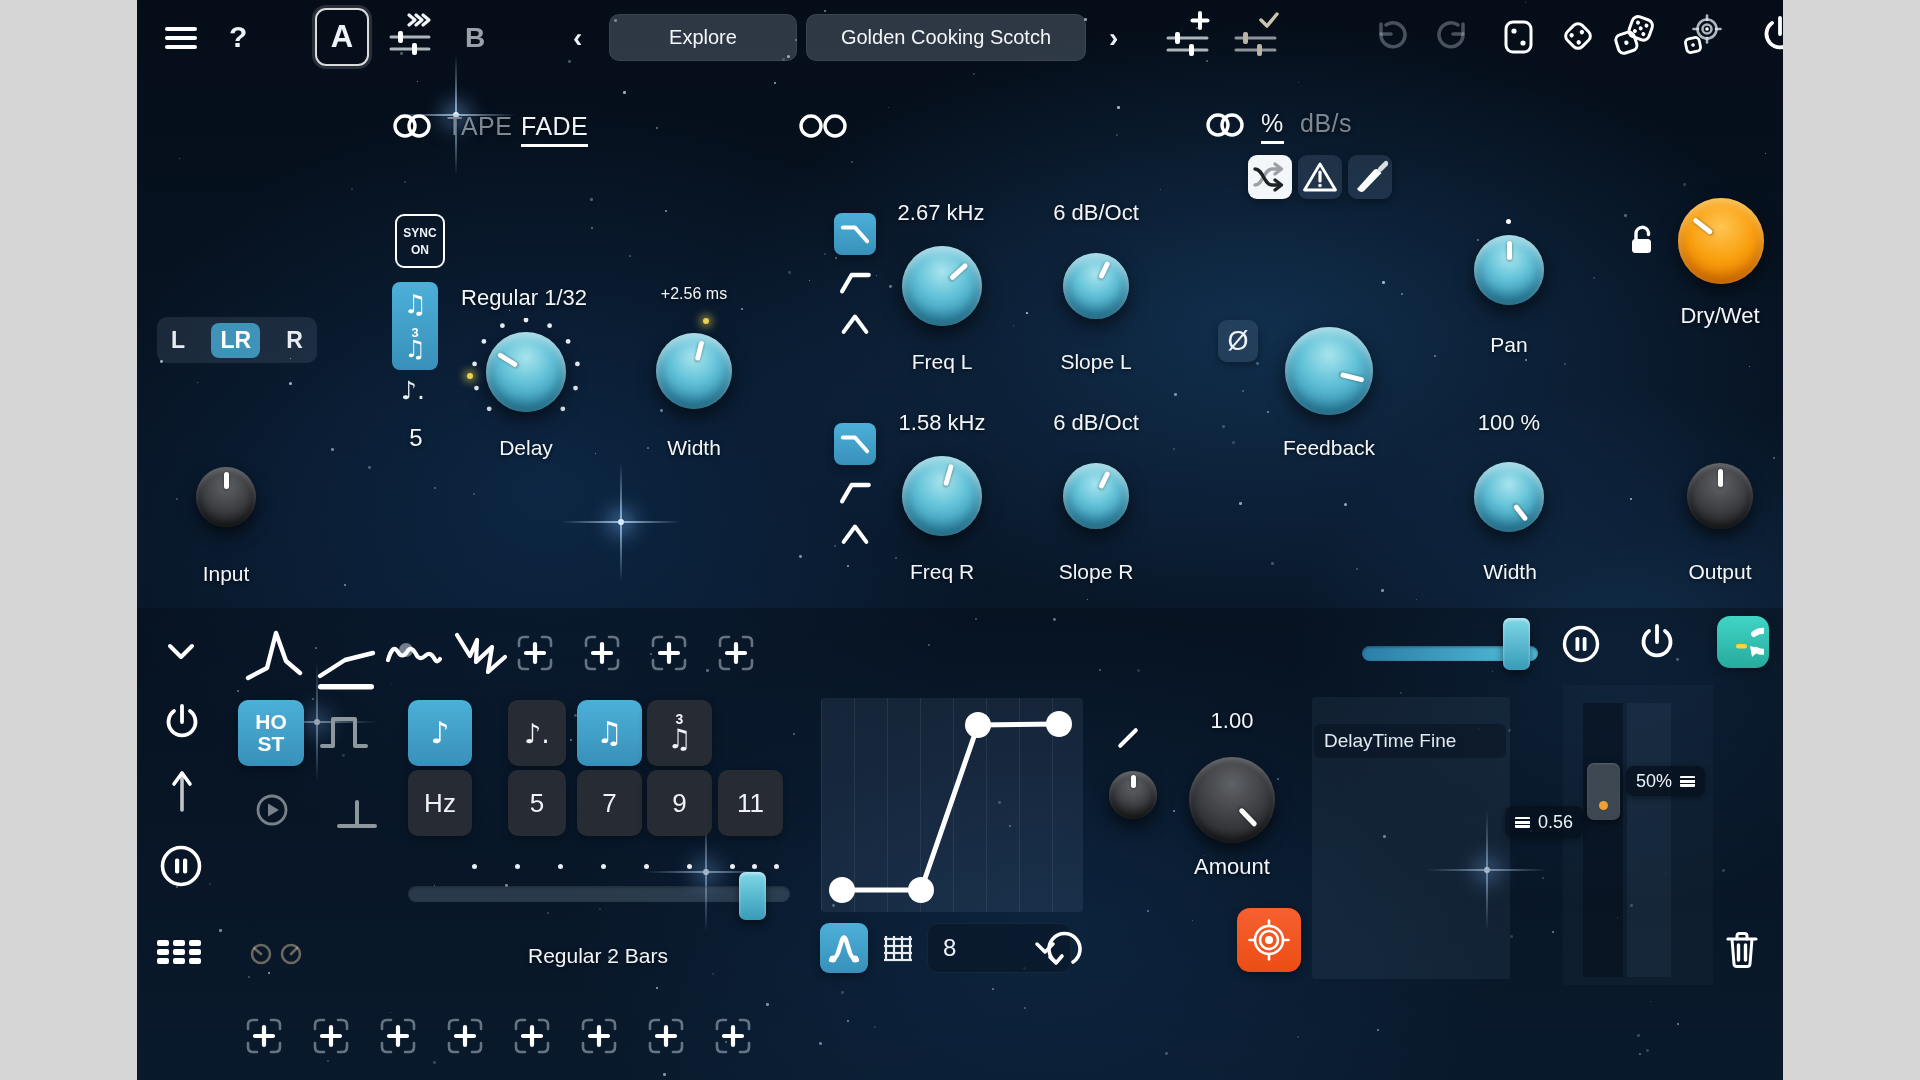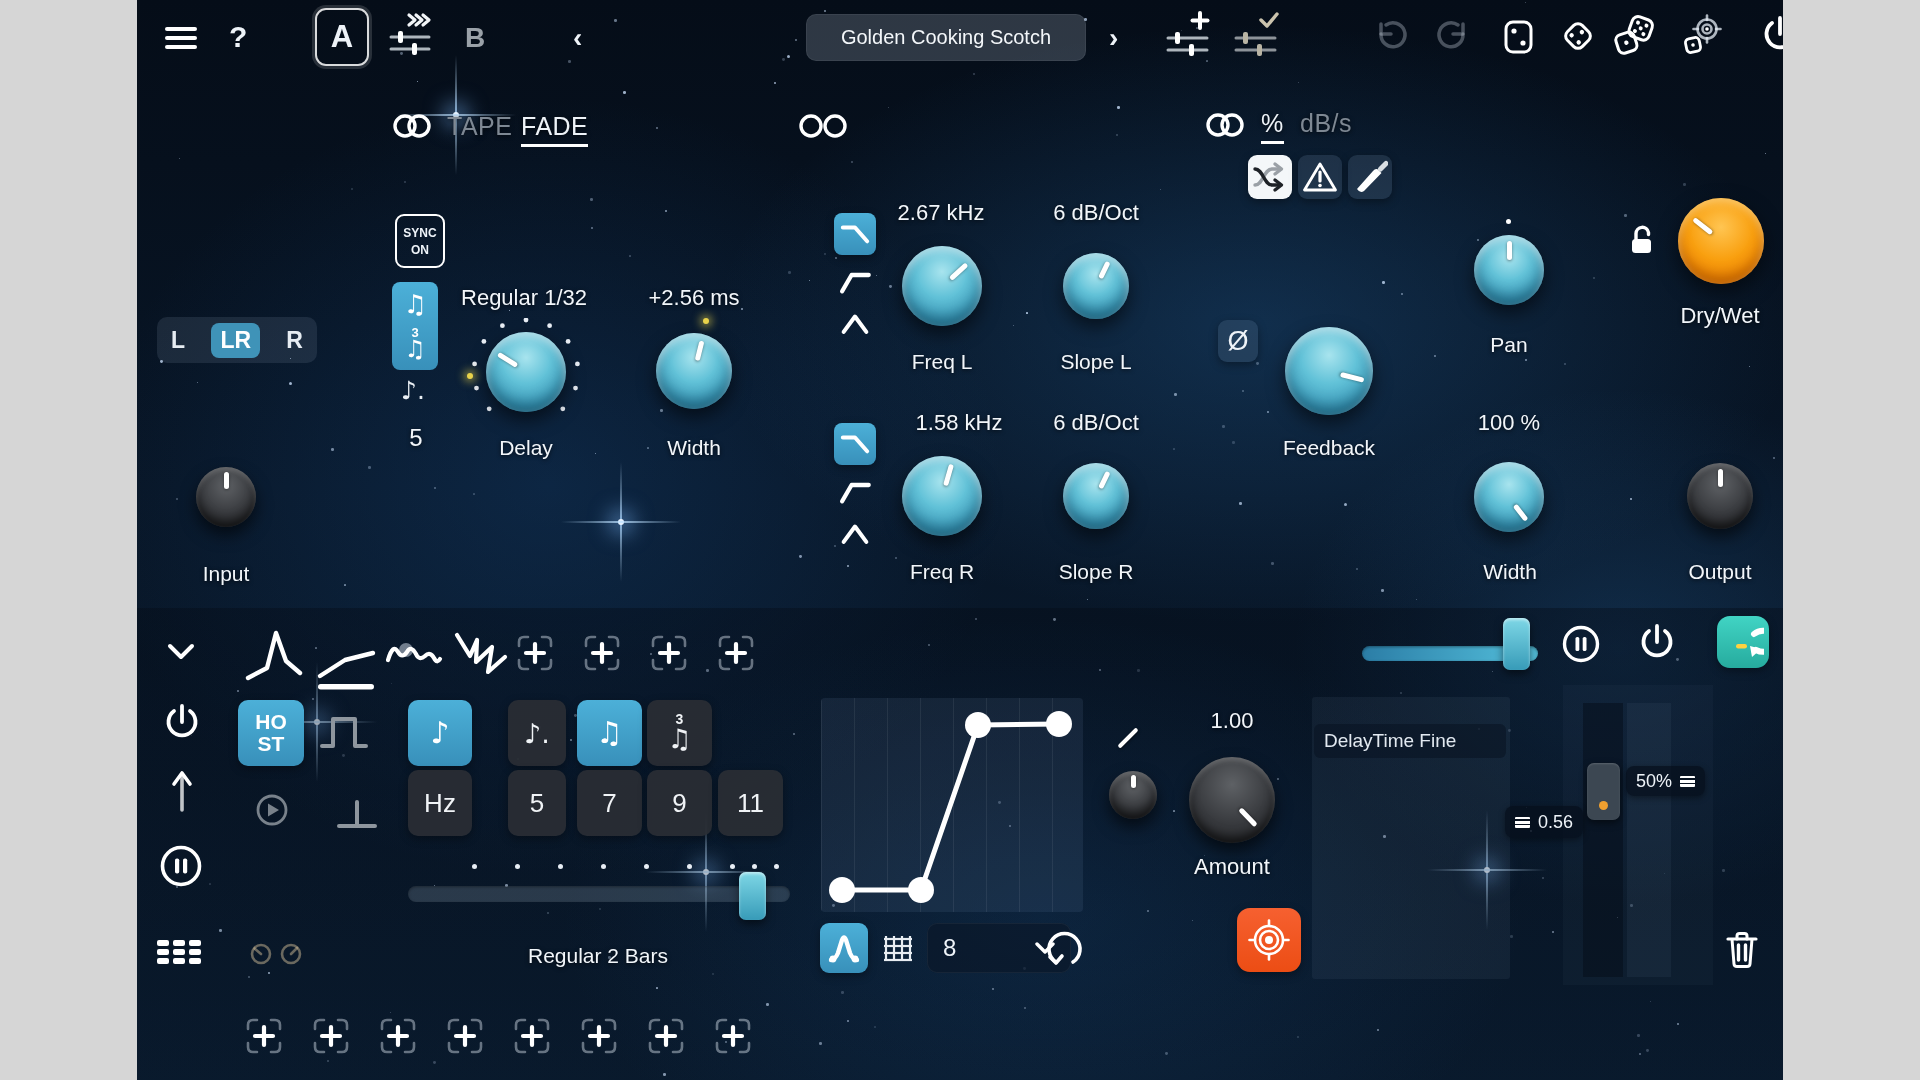--- a/index.html
+++ b/index.html
@@ -266,20 +266,21 @@
         <path d="M4 25 H42"></path>
           <path d="M4 37 H42"></path>
       </g>
       <rect x="11" y="19" width="5" height="12" rx="2" fill="#fff"></rect>
       <rect x="25" y="31" width="5" height="12" rx="2" fill="#fff"></rect>
     </svg>
   </div>
   <div class="abs" style="left:328px;top:22px;font-size:28px;font-weight:bold;color:#9aa1a8">B</div>
 
   <div class="abs" style="left:436px;top:22px;font-size:28px;font-weight:bold">‹</div>
+  <div class="pillbtn" style="left:472px;top:14px;width:188px;height:47px">Explore</div>
   <div class="pillbtn" style="left:669px;top:14px;width:280px;height:47px">Golden Cooking Scotch</div>
   <div class="abs" style="left:972px;top:22px;font-size:28px;font-weight:bold">›</div>
 
   <div class="abs" style="left:1028px;top:10px">
     <svg width="46" height="48" viewBox="0 0 46 48">
       <g stroke="#fff" stroke-width="4" stroke-linecap="round">
           <path d="M35 3 V18"></path>
           <path d="M27.5 10.5 H42.5"></path>
         </g>
       <g stroke="#aeb6bd" stroke-width="3" stroke-linecap="round">
@@ -463,21 +464,21 @@
       </g>
     </svg>
   </div>
   <div class="k teal" style="left:349px;top:332px;width:80px;height:80px">
     <div class="ptr" style="--a:-58deg"></div>
   </div>
   <div class="abs" style="left:330px;top:373px;width:6px;height:6px;border-radius:50%;background:#e9d34b;
        box-shadow:0 0 8px 3px rgba(233,211,75,.6)"></div>
   <div class="lbl" style="left:389px;top:436px">Delay</div>
 
-  <div class="lbl" style="left:557px;top:285px;font-size:22px">+2.56 ms</div>
+  <div class="lbl" style="left:557px;top:285px;font-size:16px">+2.56 ms</div>
   <div class="k teal" style="left:519px;top:333px;width:76px;height:76px">
     <div class="ptr" style="--a:14deg"></div>
   </div>
   <div class="abs" style="left:566px;top:318px;width:6px;height:6px;border-radius:50%;background:#e9d34b;
        box-shadow:0 0 8px 3px rgba(233,211,75,.6)"></div>
   <div class="lbl" style="left:557px;top:436px">Width</div>
 
   <div class="sqbtn b-teal" style="left:697px;top:213px;width:42px;height:42px;border-radius:8px">
     <svg width="36" height="34" viewBox="0 0 42 42">
         <path d="M6 13 H21 L36 30" stroke="#fff" stroke-width="5" fill="none" stroke-linecap="round" stroke-linejoin="round"></path>
@@ -514,21 +515,21 @@
     <div class="ptr" style="--a:48deg"></div>
   </div>
   <div class="lbl" style="left:805px;top:350px">Freq L</div>
 
   <div class="lbl" style="left:959px;top:200px;font-size:22px">6 dB/Oct</div>
   <div class="k teal" style="left:926px;top:253px;width:66px;height:66px">
     <div class="ptr" style="--a:26deg"></div>
   </div>
   <div class="lbl" style="left:959px;top:350px">Slope L</div>
 
-  <div class="lbl" style="left:822px;top:410px;font-size:22px">1.58 kHz</div>
+  <div class="lbl" style="left:805px;top:410px;font-size:22px">1.58 kHz</div>
   <div class="k teal" style="left:765px;top:456px;width:80px;height:80px">
     <div class="ptr" style="--a:16deg"></div>
   </div>
   <div class="lbl" style="left:805px;top:560px">Freq R</div>
 
   <div class="lbl" style="left:959px;top:410px;font-size:22px">6 dB/Oct</div>
   <div class="k teal" style="left:926px;top:463px;width:66px;height:66px">
     <div class="ptr" style="--a:26deg"></div>
   </div>
   <div class="lbl" style="left:959px;top:560px">Slope R</div>

